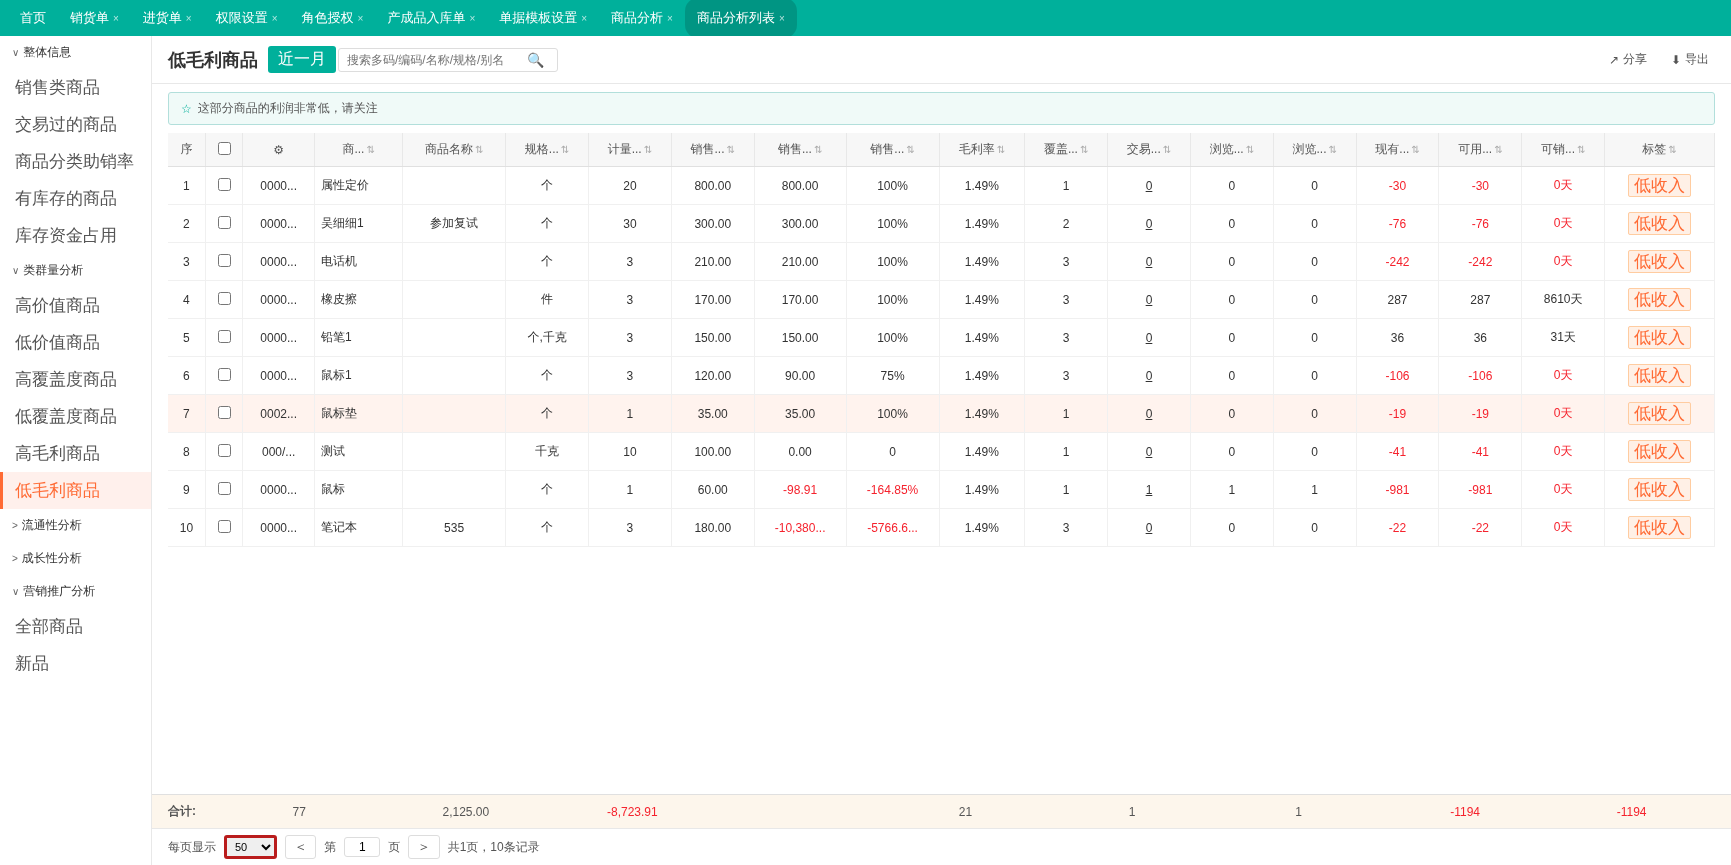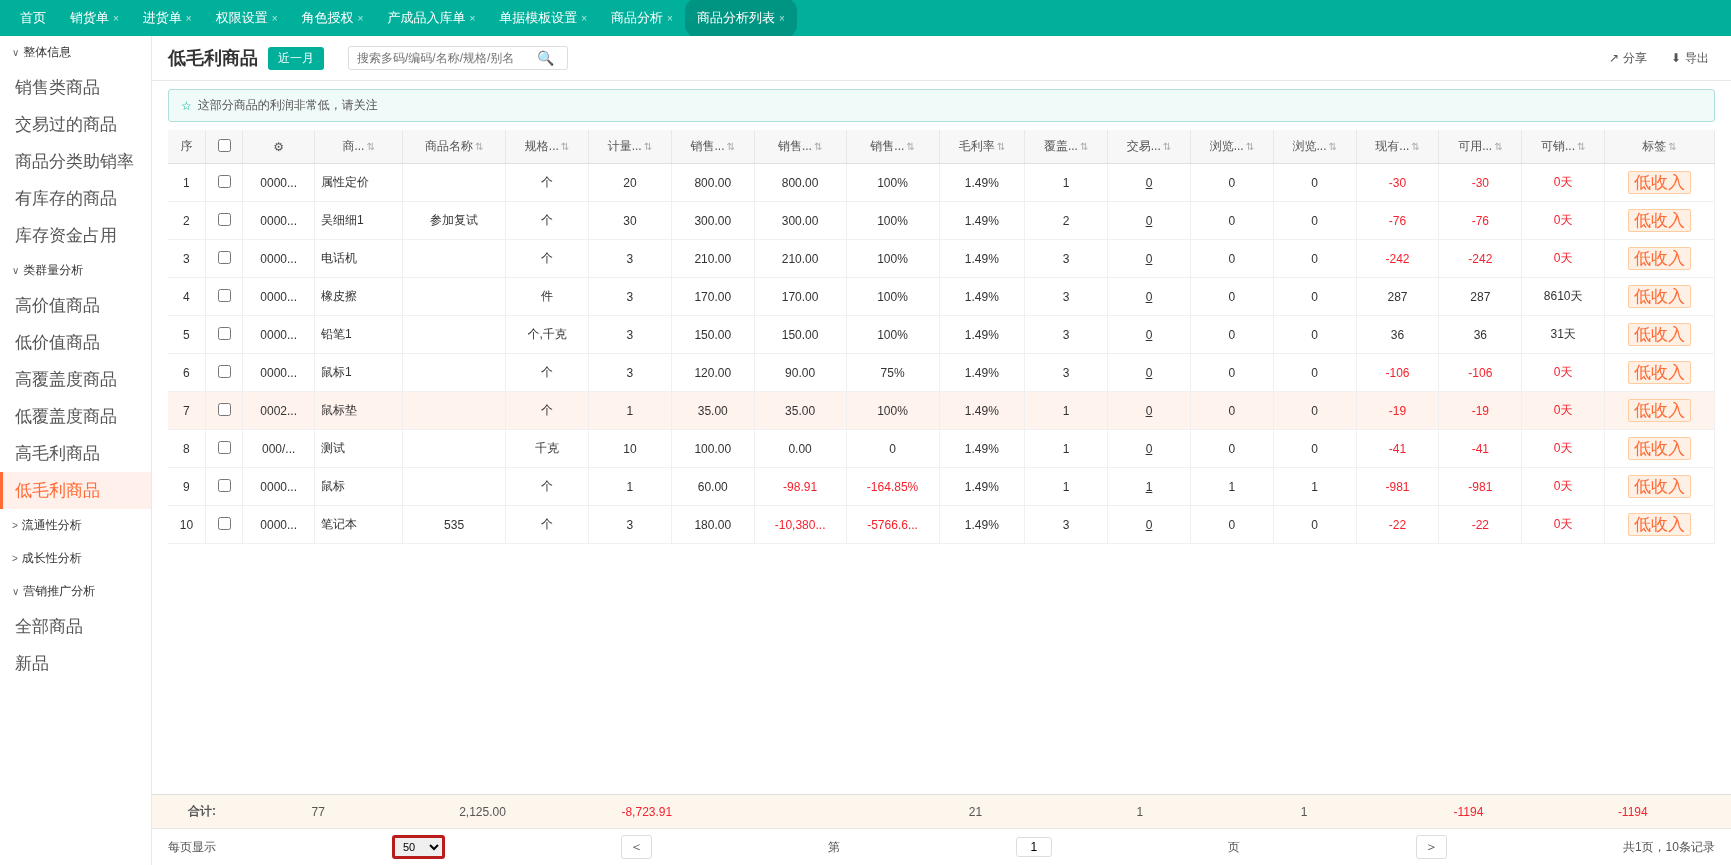--- a/index.html
+++ b/index.html
@@ -81,23 +81,23 @@
       font-weight: bold;
       color: #333;
       margin-right: 10px;
     }
     .filter-btn {
       background: #00b09b;
       color: #fff;
       border: none;
       border-radius: 3px;
       padding: 3px 10px;
-      font-size: 12px;
+      font-size: 16px;
       cursor: pointer;
-      margin-right: 24px;
+      margin-right: 2px;
     }
     .search-box {
       display: flex;
       align-items: center;
       border: 1px solid #ddd;
       border-radius: 3px;
       padding: 3px 8px;
       background: #fff;
       width: 220px;
     }
@@ -187,33 +187,34 @@
     
     .table-footer {
       background: #fdf6ec;
       border-top: 1px solid #e0e0e0;
       padding: 8px 16px;
       display: flex;
       align-items: center;
       font-size: 12px;
       color: #555;
     }
-    .footer-label { font-weight: bold; margin-right: 20px; margin-left: 20px; }
+    .footer-label { font-weight: bold; margin-right: 20px; }
     .footer-cell { min-width: 80px; text-align: center; }
 
     
     .pagination-bar {
       display: flex;
       align-items: center;
-      justify-content: space-between;
+      justify-content: flex-start;
       padding: 6px 16px;
       border-top: 1px solid #e8e8e8;
       background: #fff;
       font-size: 12px;
       color: #555;
+      gap: 8px;
     }
     .pagination-bar select {
       border: 3px solid #b91c1c;
       padding: 2px 4px;
       border-radius: 3px;
       font-size: 11px;
     }
     .page-btn {
       padding: 2px 8px;
       border: 1px solid #ddd;

